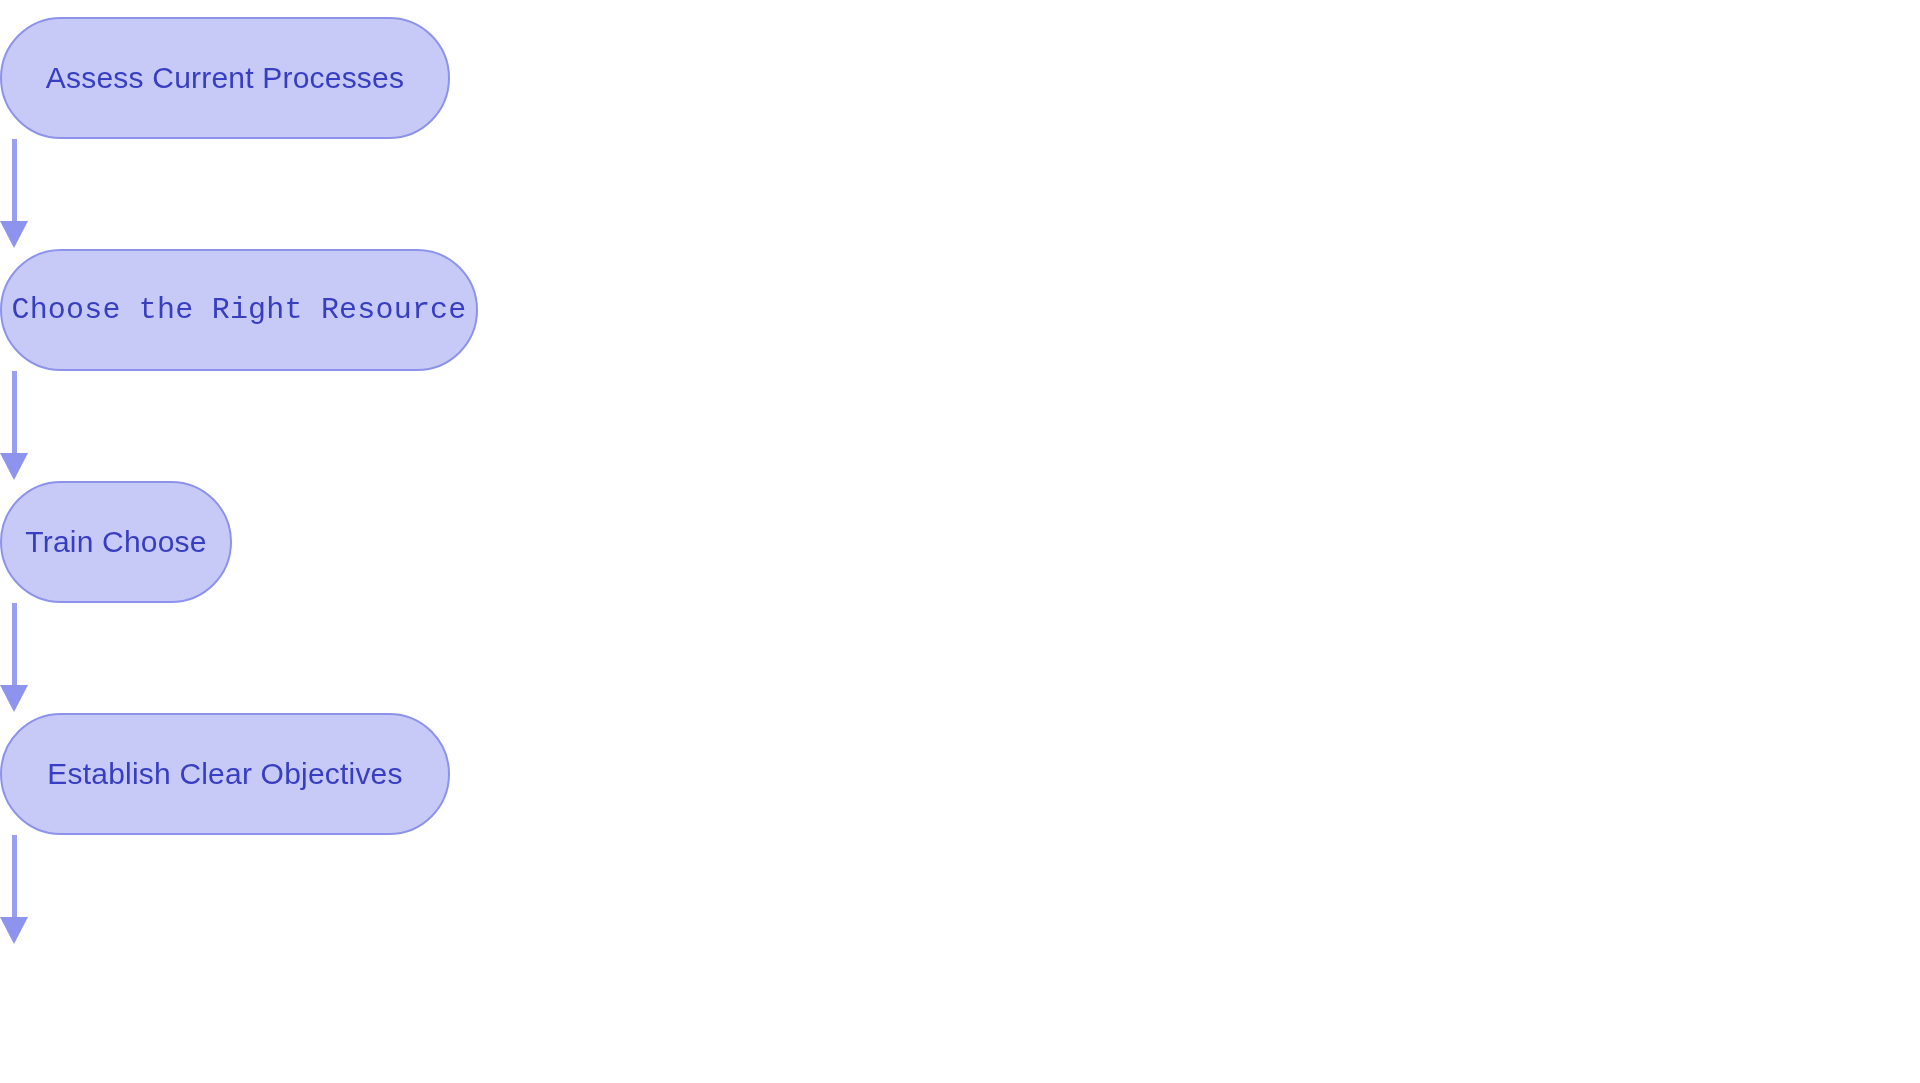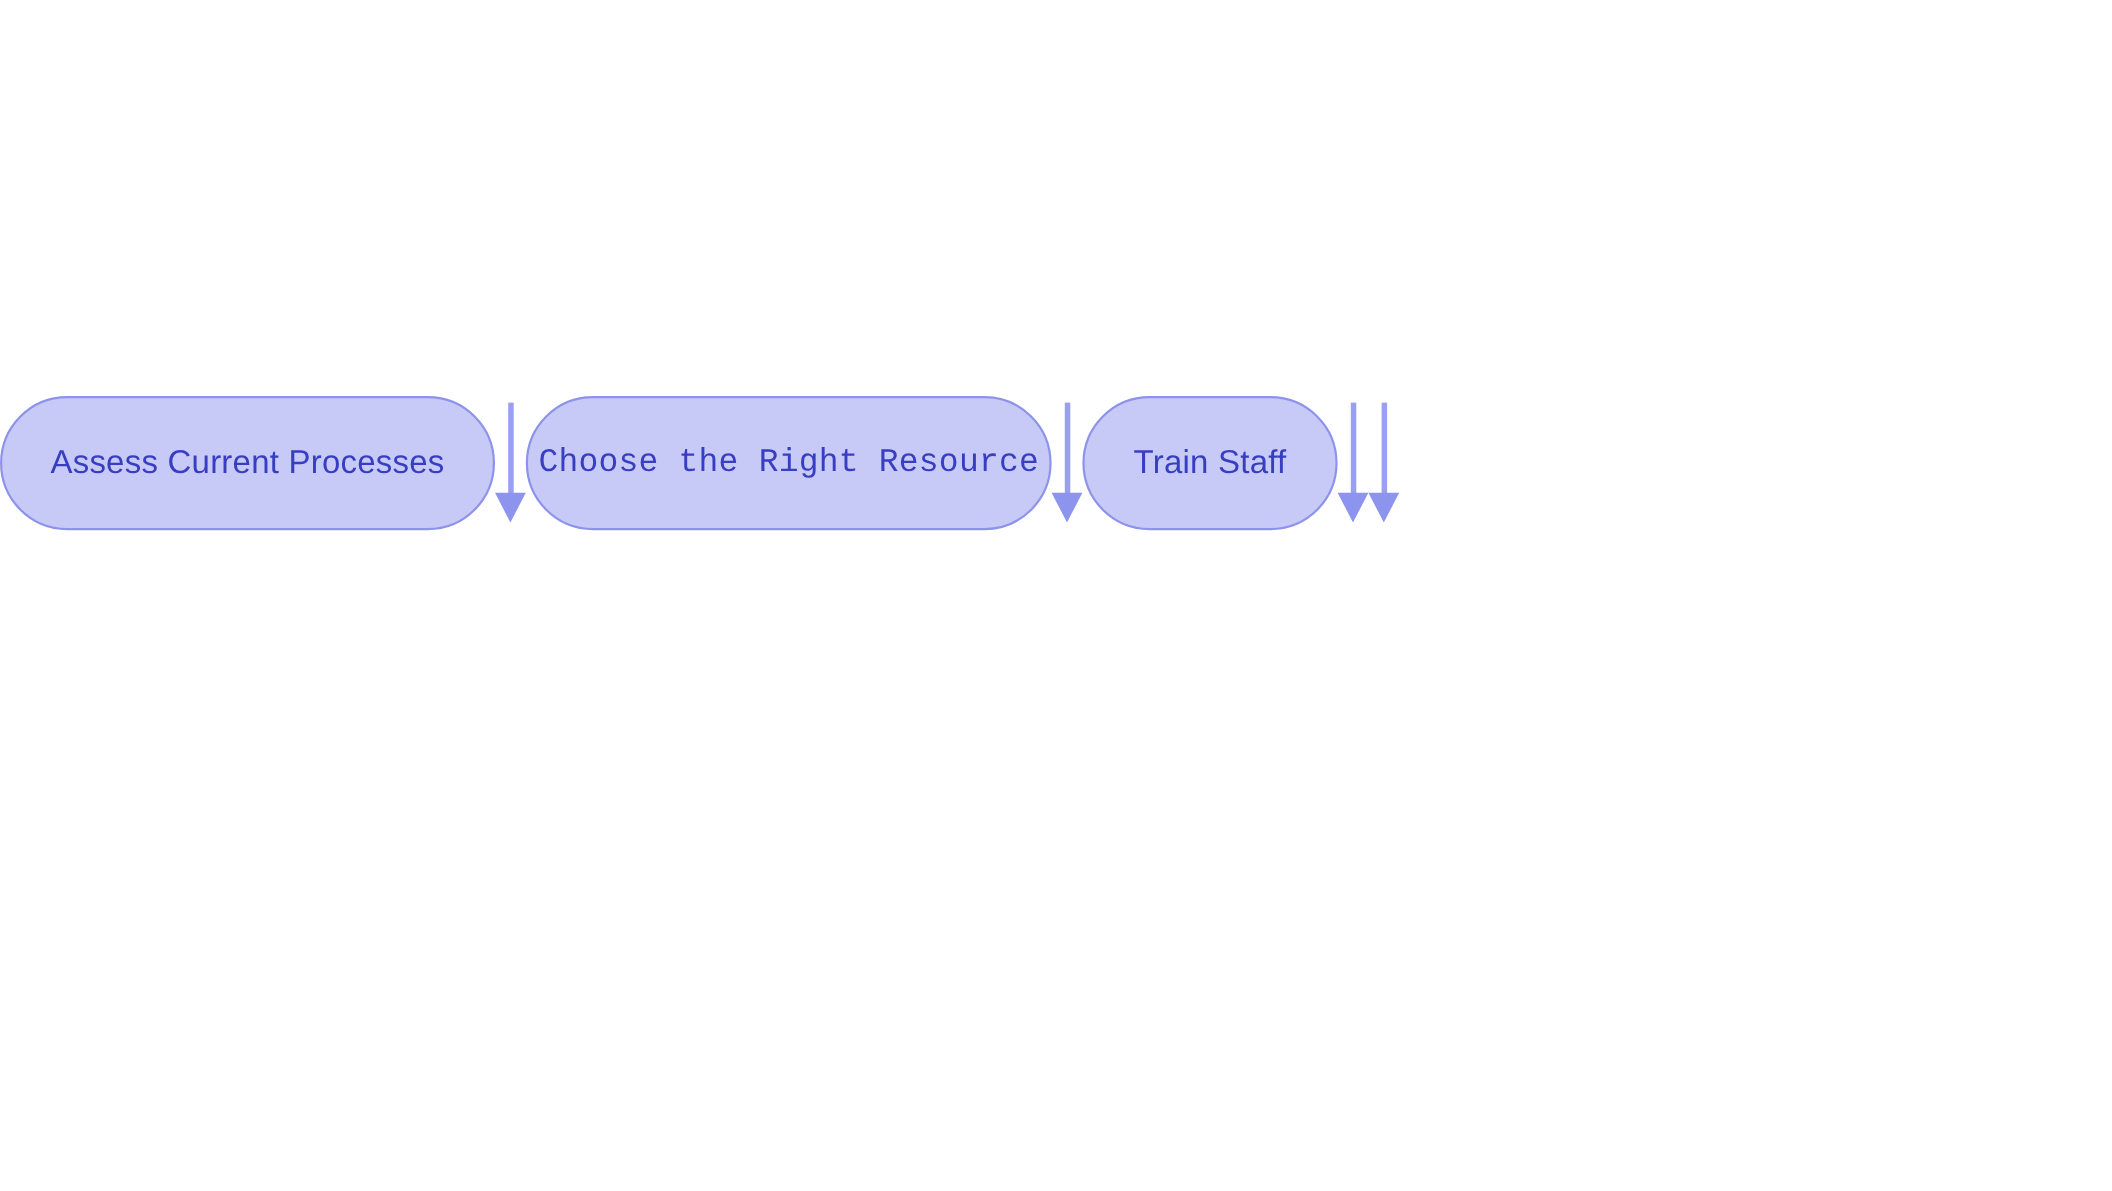--- a/index.html
+++ b/index.html
@@ -9,22 +9,22 @@
     width: 1920px;
     height: 1083px;
     overflow: hidden;
     font-family: "Liberation Sans", "DejaVu Sans", sans-serif;
   }
   .canvas {
     width: 1920px;
     height: 824px;
     position: relative;
     display: flex;
-    flex-direction: row;
-    align-items: center;
+    flex-direction: column;
+    align-items: flex-start;
     padding-top: 17px;
     box-sizing: border-box;
   }
   .flow-node {
     box-sizing: border-box;
     height: 122px;
     border-radius: 61px;
     background: #c7caf6;
     border: 2px solid #8d93ea;
     display: flex;
@@ -82,28 +82,31 @@
   <div class="flow-node w-2">
     <span>Choose the Right Resource</span>
   </div>
 
   <div class="connector">
     <div class="line"></div>
     <div class="head"></div>
   </div>
 
   <div class="flow-node w-3">
-    <span>Train Staff</span>
+    <span>Train Choose</span>
   </div>
 
   <div class="connector">
     <div class="line"></div>
     <div class="head"></div>
   </div>
 
+  <div class="flow-node w-4">
+    <span>Establish Clear Objectives</span>
+  </div>
 
   <div class="connector">
     <div class="line"></div>
     <div class="head"></div>
   </div>
 
 
 </div>
 
 </body></html>

